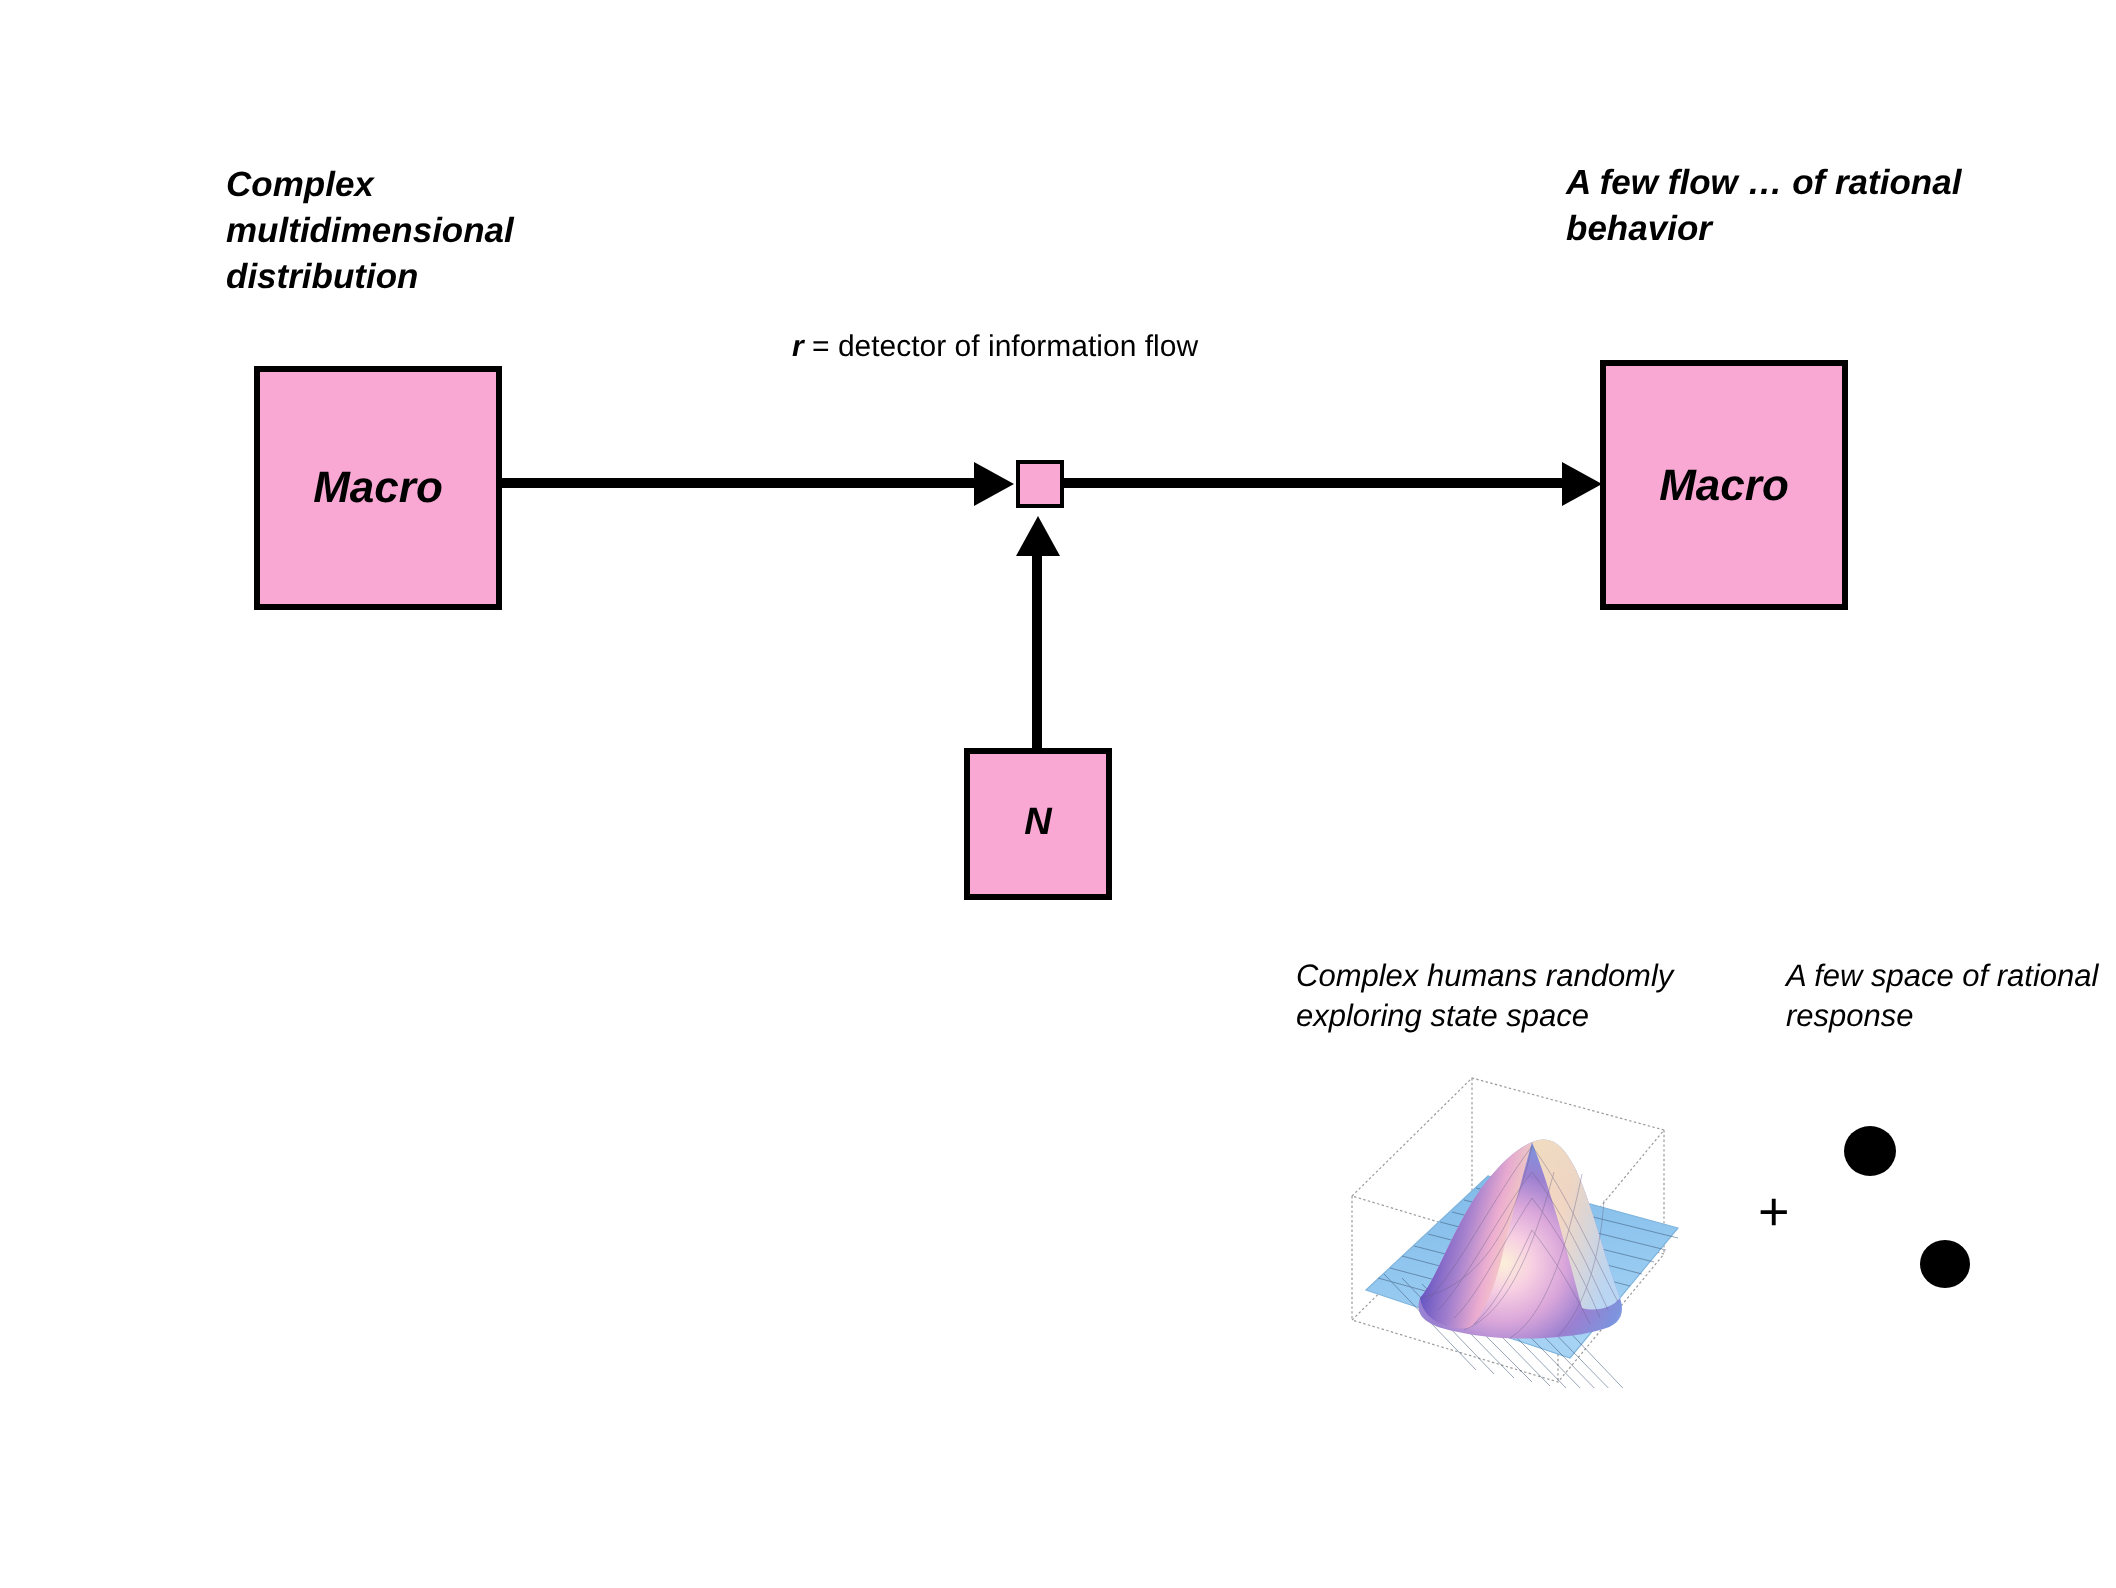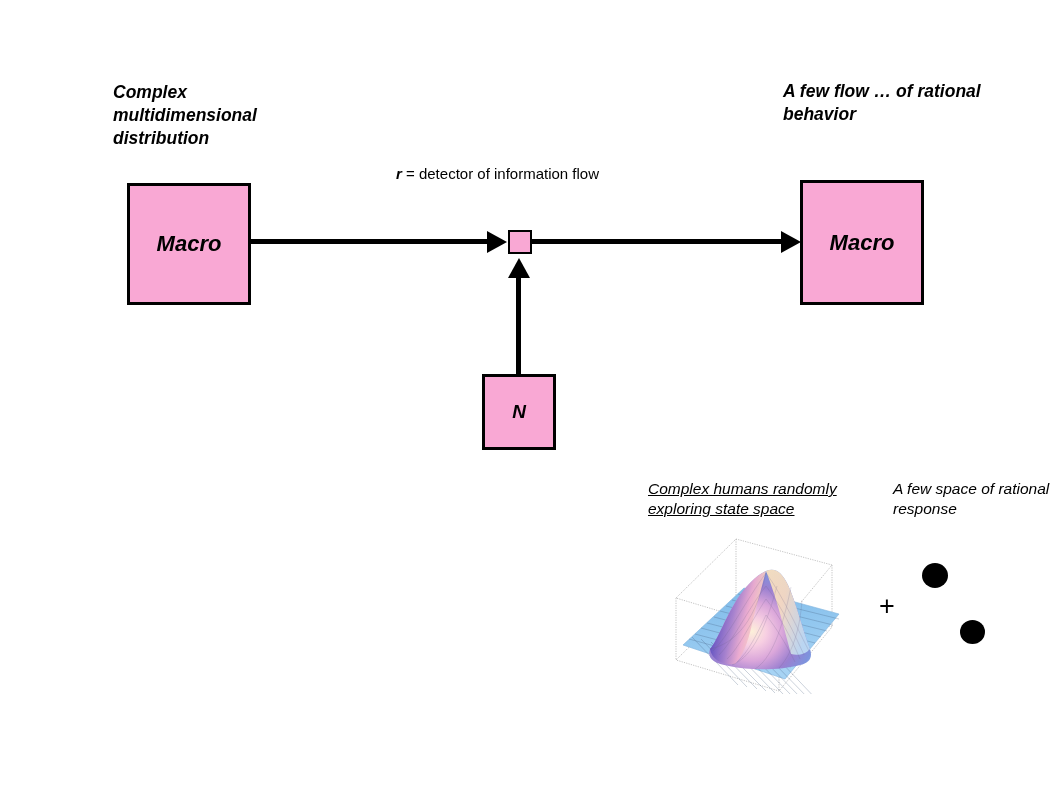--- a/index.html
+++ b/index.html
@@ -40,21 +40,21 @@
     font-style: normal;
   }
 
   #caption-complex-dist { left: 113px; top: 81px; }
   #caption-few-bits     { left: 783px; top: 80px; }
   #caption-detector     { left: 396px; top: 164px; }
   #caption-detector .r-sym {
     font-weight: bold;
     font-style: italic;
   }
-  #caption-complex-humans { left: 648px; top: 479px; width: 205px; text-decoration: underline; }
+  #caption-complex-humans { left: 648px; top: 479px; width: 205px; }
   #caption-rational-resp  { left: 893px; top: 479px; width: 165px; }
 
   
   .box {
     position: absolute;
     background: #f9a8d4;
     border: 3px solid #000000;
     box-sizing: border-box;
     display: flex;
     align-items: center;

